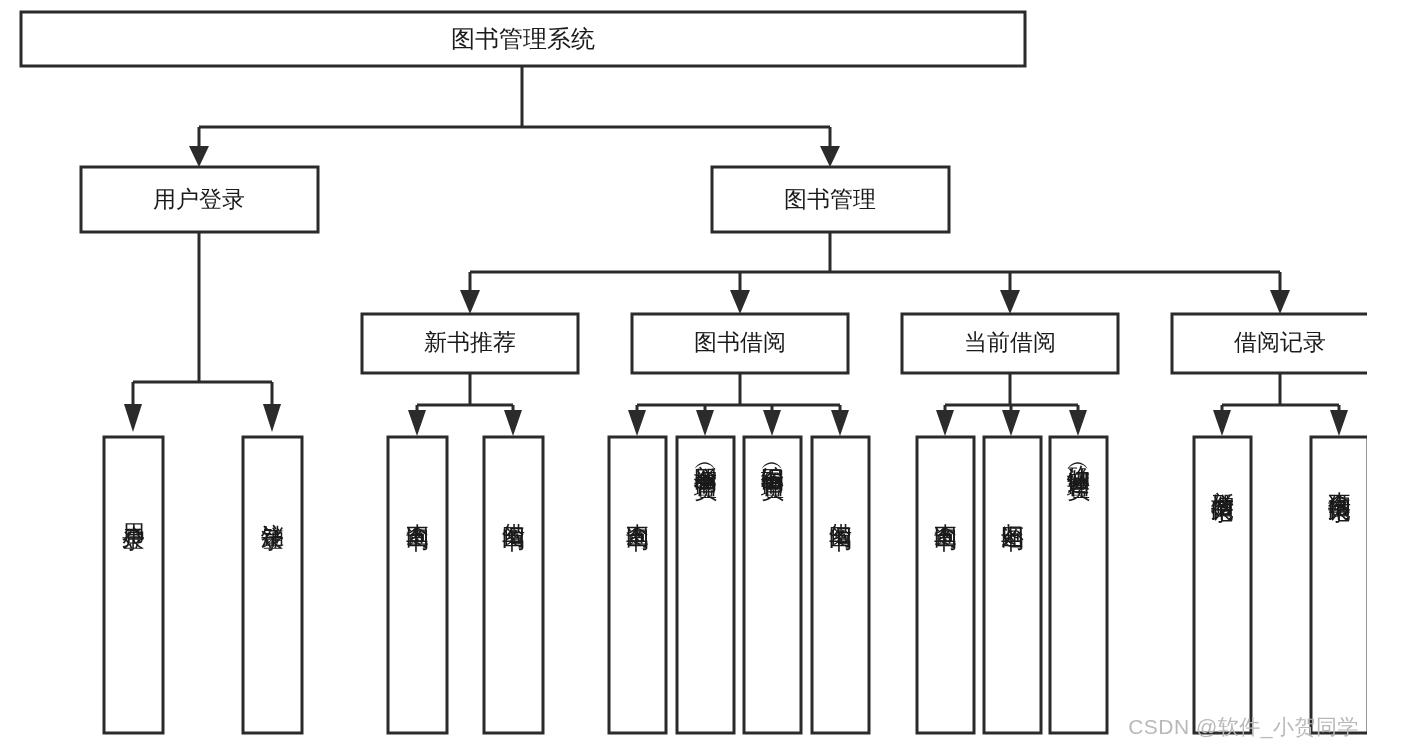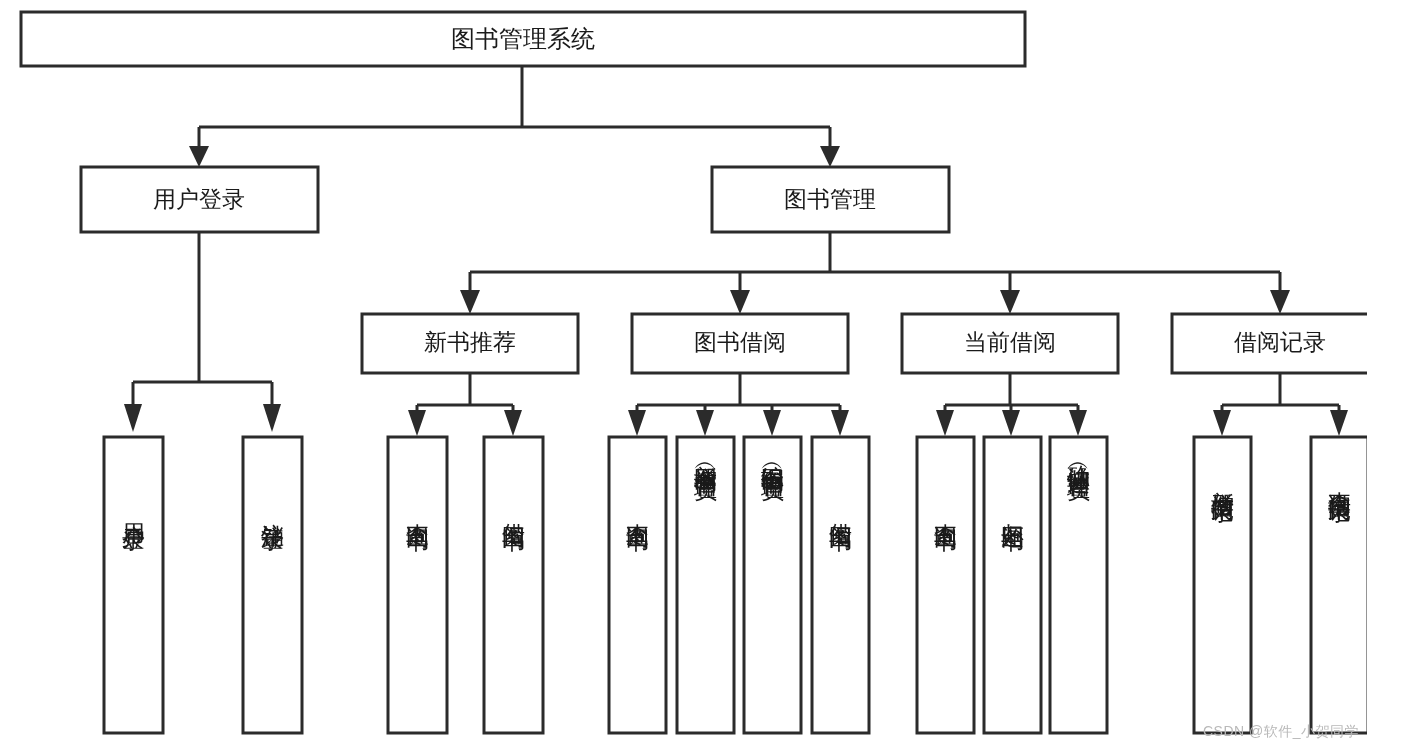--- a/index.html
+++ b/index.html
@@ -70,21 +70,21 @@
     line-height: 1.18;
     color: #1a1a1a;
     letter-spacing: 2px;
     white-space: nowrap;
   }
   .watermark {
     position: absolute;
     right: 8px;
     bottom: 6px;
     font-family: "Liberation Sans", "DejaVu Sans", sans-serif;
-    font-size: 14px;
+    font-size: 21px;
     color: #b9b9b9;
     letter-spacing: 0.5px;
     white-space: nowrap;
     text-align: right;
   }
 </style>
 </head>
 <body>
 
 <div id="diagram-root">

